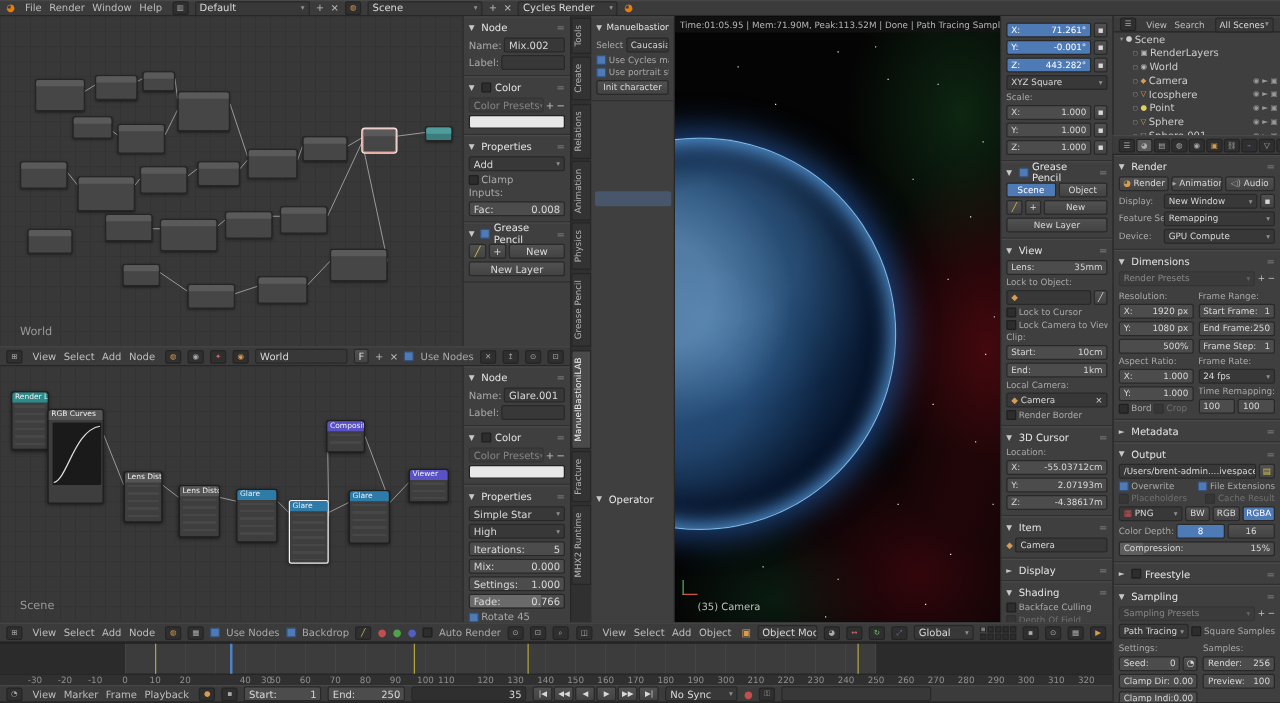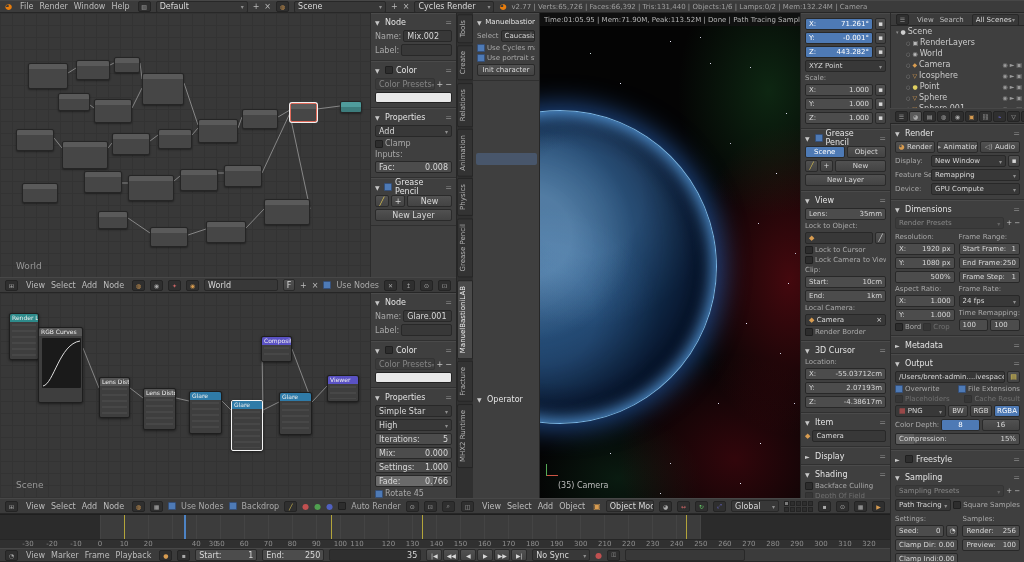--- a/index.html
+++ b/index.html
@@ -109,21 +109,20 @@
       <span>Scene</span>
       <span class="caret">▾</span>
     </span>
   <span>+</span>
   <span>×</span>
   <span class="dd" style="max-width:80px">
       <span>Cycles Render</span>
       <span class="caret">▾</span>
     </span>
   <span style="color:#e87d0d">◕</span>
-  <span class="nowrap" style="color:#9f9f9f;font-size:7px">v2.77 | Verts:65,726 | Faces:66,392 | Tris:131,440 | Objects:1/6 | Lamps:0/2 | Mem:132.24M | Camera</span>
 </div>
 
 <div class="abs nodebg" style="left:0;top:13px;width:370px;height:264px" id="we">
   <svg class="wires" id="we-wires" width="370" height="264">
       <line x1="68" y1="60" x2="76" y2="55" stroke="#9a9a9a" stroke-width="0.8"></line>
       <line x1="110" y1="52" x2="114" y2="50" stroke="#9a9a9a" stroke-width="0.8"></line>
       <line x1="140" y1="50" x2="142" y2="66" stroke="#9a9a9a" stroke-width="0.8"></line>
       <line x1="184" y1="70" x2="198" y2="112" stroke="#9a9a9a" stroke-width="0.8"></line>
       <line x1="90" y1="92" x2="94" y2="95" stroke="#9a9a9a" stroke-width="0.8"></line>
       <line x1="132" y1="95" x2="142" y2="75" stroke="#9a9a9a" stroke-width="0.8"></line>
@@ -507,21 +506,21 @@
       </div>
     <div class="row">
         <span class="num blue">
           <span>Z:</span>
           <span>443.282°</span>
         </span>
         <span class="btn" style="flex:0 0 11px">▪</span>
       </div>
     <div class="row">
         <span class="dd">
-          <span>XYZ Point</span>
+          <span>XYZ Square</span>
           <span class="caret">▾</span>
         </span>
       </div>
     <div class="sep-lab">Scale:</div>
     <div class="row">
         <span class="num">
           <span>X:</span>
           <span>1.000</span>
         </span>
         <span class="btn" style="flex:0 0 11px">▪</span>

